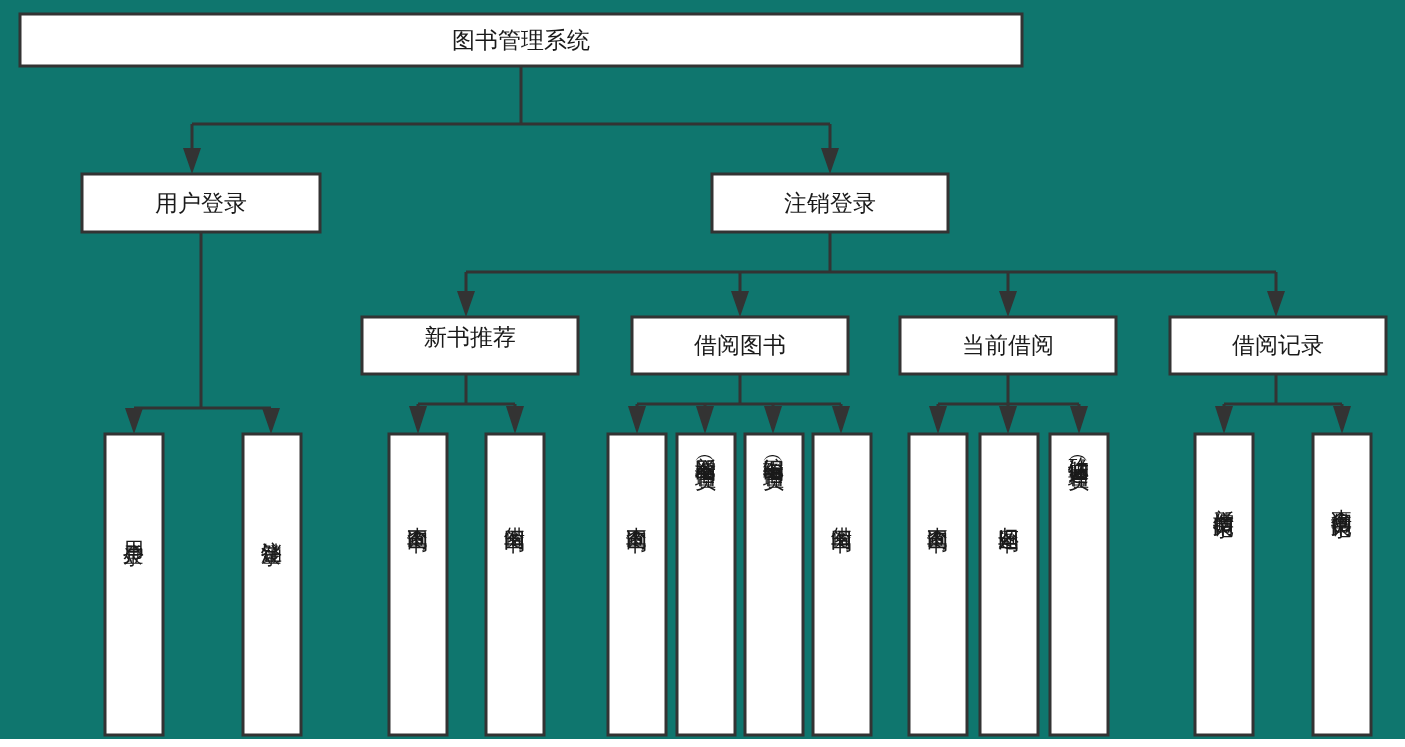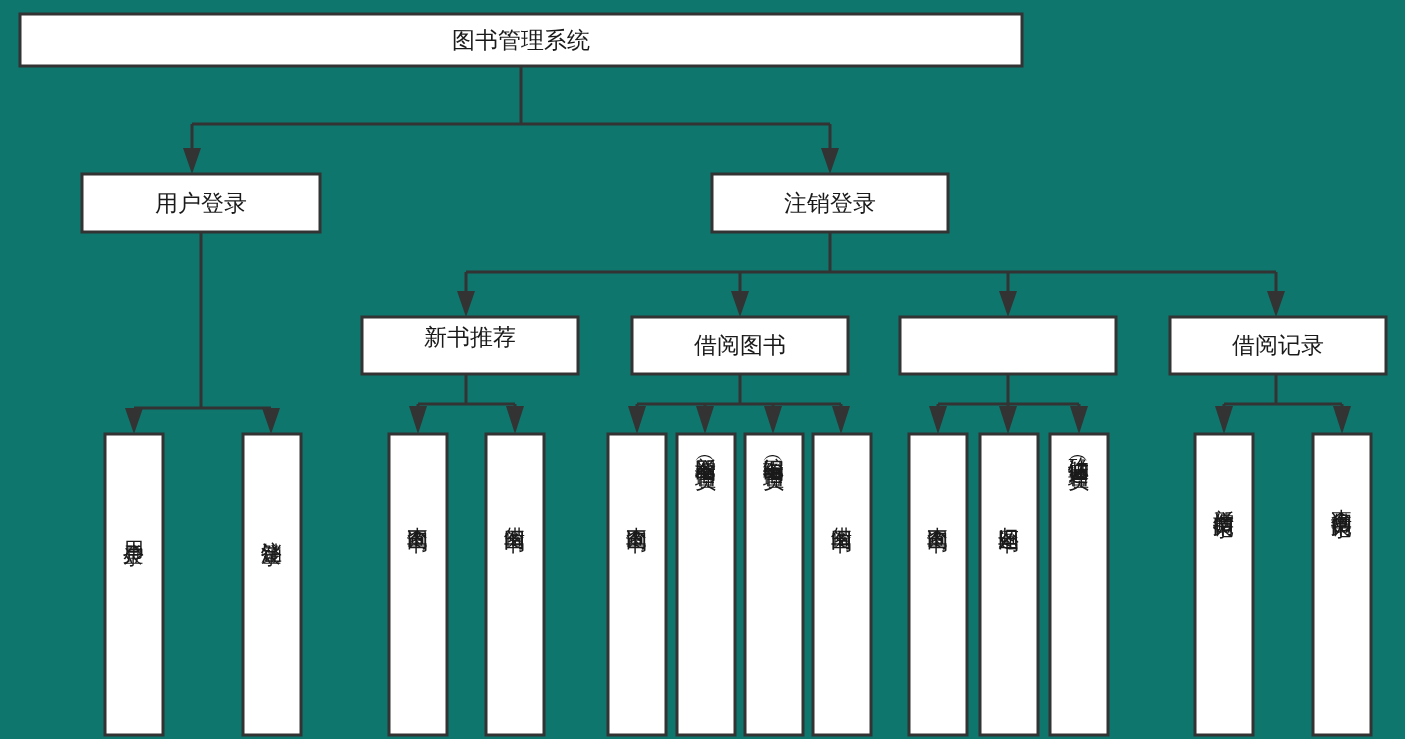--- a/index.html
+++ b/index.html
@@ -192,20 +192,23 @@
   </div>
 
   <div class="hlabel-wrap" style="left:362px; top:309px; width:216px; height:57px;justify-content:center;">
     <span class="hlabel-text">新书推荐</span>
   </div>
 
   <div class="hlabel-wrap" style="left:632px; top:317px; width:216px; height:57px;">
     <span class="hlabel-text">借阅图书</span>
   </div>
 
+  <div class="hlabel-wrap" style="left:900px; top:317px; width:216px; height:57px;">
+    <span class="hlabel-text">当前借阅</span>
+  </div>
 
   <div class="hlabel-wrap" style="left:1170px; top:317px; width:216px; height:57px;border-radius:16px;">
     <span class="hlabel-text">借阅记录</span>
   </div>
 
   <div class="vlabel-wrap" style="left:105px; top:524px; width:58px; height:211px;">
     <span class="vlabel-text">用户登录</span>
   </div>
   <div class="vlabel-wrap" style="left:243px; top:524px; width:58px; height:211px;">
     <span class="vlabel-text">注销登录</span>

